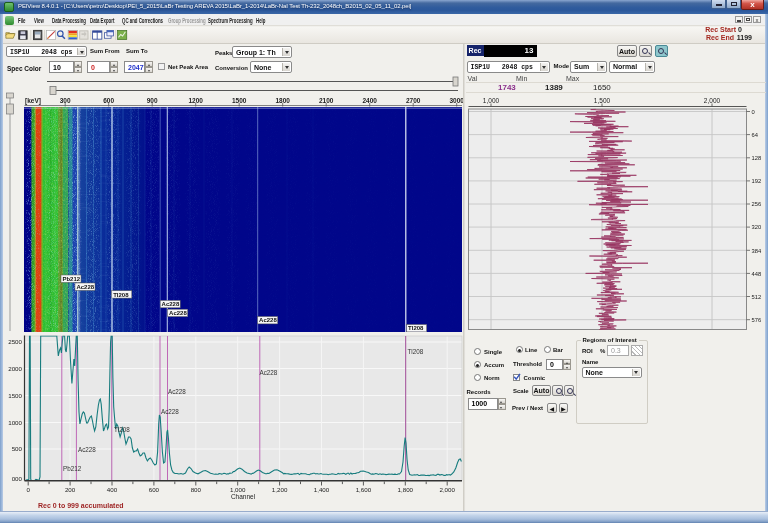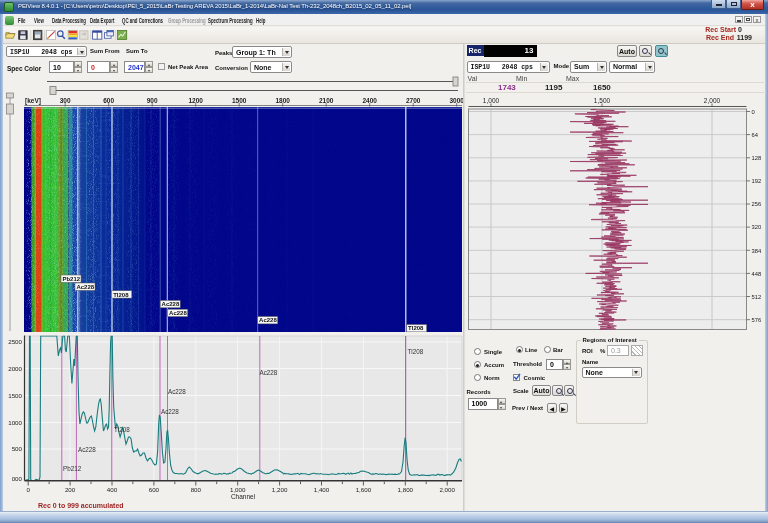--- a/index.html
+++ b/index.html
@@ -381,22 +381,22 @@
   </div>
 <div class="combo" style="left:609px;top:60.5px;width:46px;height:12px;">
     <span class="tx">Normal</span>
     <span class="ar"></span>
   </div>
 <div class="abs" style="left:467.5px;top:74.5px;font-size:7px;color:#444;">Val</div>
 <div class="abs" style="left:516px;top:74.5px;font-size:7px;color:#444;">Min</div>
 <div class="abs" style="left:566px;top:74.5px;font-size:7px;color:#444;">Max</div>
 <div class="abs" style="left:466px;top:81.5px;width:300px;height:0;border-top:1px solid #dddad2;"></div>
 <div class="abs" style="left:498px;top:83px;font-size:8px;font-weight:bold;color:#8b2f8b;">1743</div>
-<div class="abs" style="left:545px;top:83px;font-size:8px;font-weight:bold;color:#222;">1195</div>
-<div class="abs" style="left:593px;top:83px;font-size:8px;font-weight:bold;color:#222;">1650</div>
+<div class="abs" style="left:545px;top:83px;font-size:8px;font-weight:bold;color:#222;">1389</div>
+<div class="abs" style="left:593px;top:83px;font-size:8px;font-weight:normal;color:#222;">1650</div>
 <div class="abs" style="left:466px;top:91.5px;width:300px;height:0;border-top:1px solid #dddad2;"></div>
 <svg class="abs" style="left:466px;top:92px;" width="302" height="240" viewBox="0 0 302 240">
     <text x="25" y="11" text-anchor="middle" font-size="6.5" fill="#222">1,000</text>
     <text x="136" y="11" text-anchor="middle" font-size="6.5" fill="#222">1,500</text>
     <text x="246" y="11" text-anchor="middle" font-size="6.5" fill="#222">2,000</text>
     <line x1="2.5" y1="14.5" x2="280.5" y2="14.5" stroke="#444" stroke-width="0.9"></line>
     <line x1="25" y1="11.5" x2="25" y2="14.5" stroke="#444" stroke-width="0.8"></line>
     <line x1="136" y1="11.5" x2="136" y2="14.5" stroke="#444" stroke-width="0.8"></line>
     <line x1="246" y1="11.5" x2="246" y2="14.5" stroke="#444" stroke-width="0.8"></line>
     <rect x="2.5" y="17" width="278" height="220.5" fill="#ededed"></rect>

